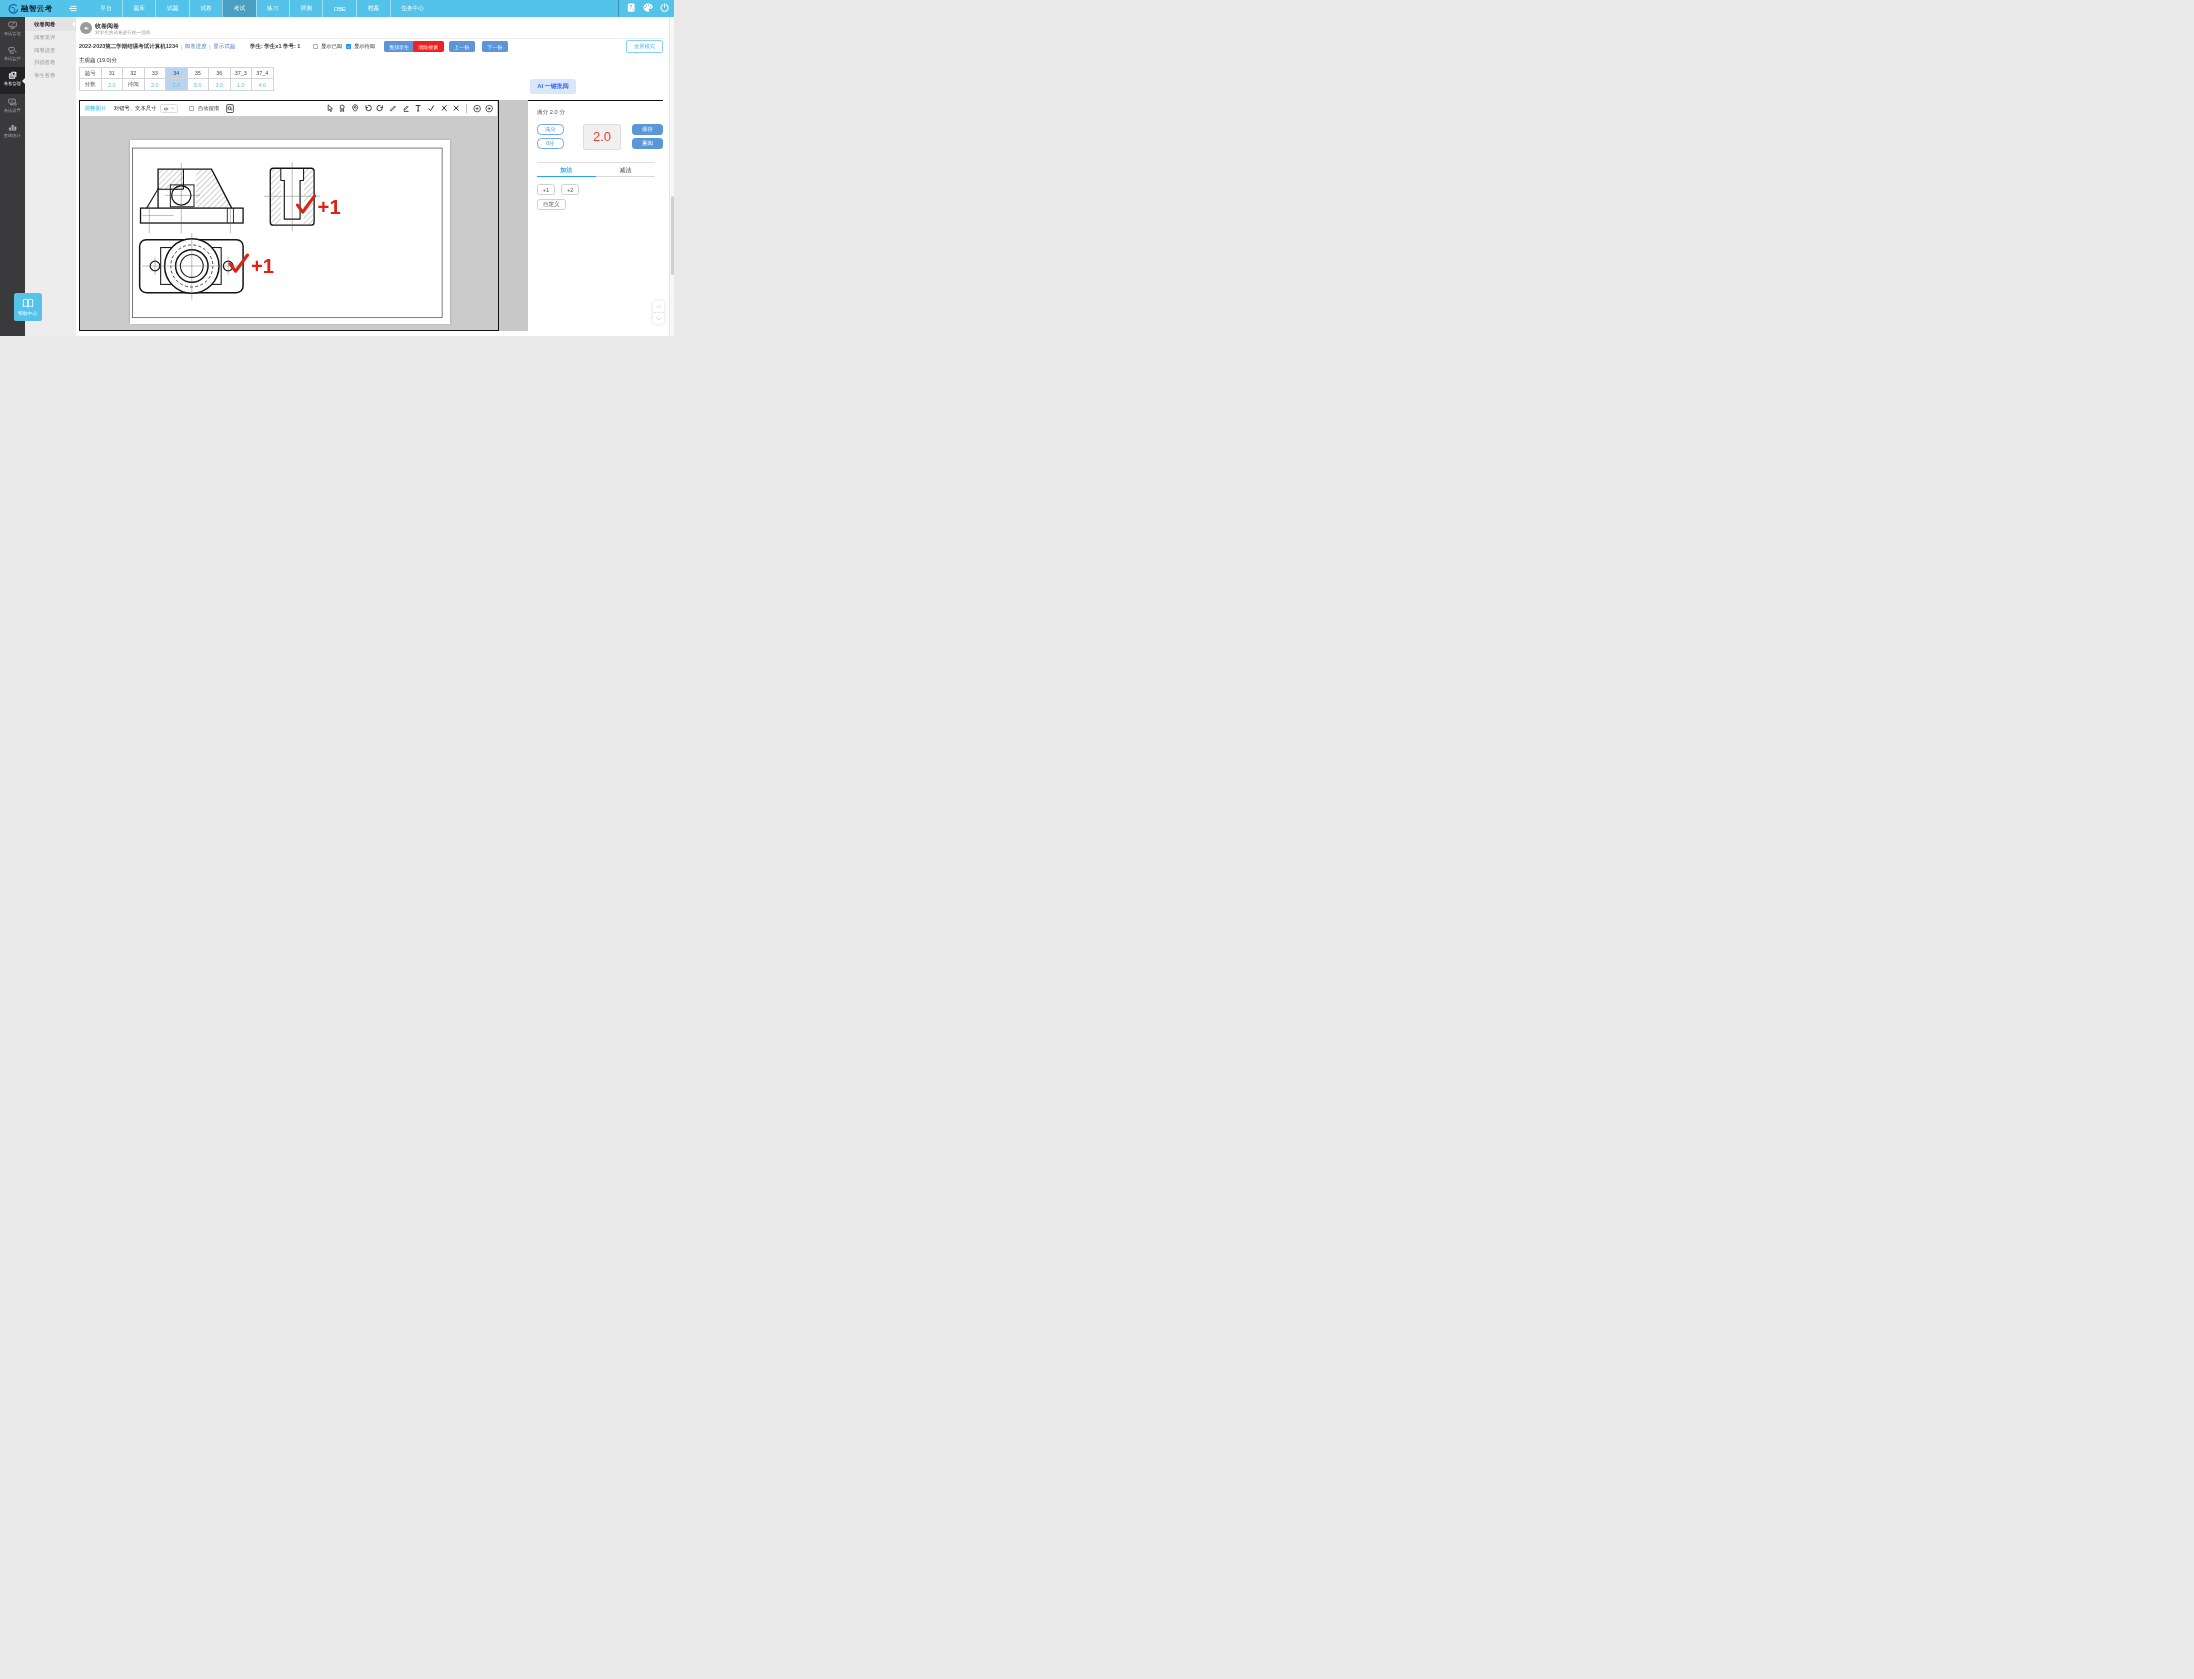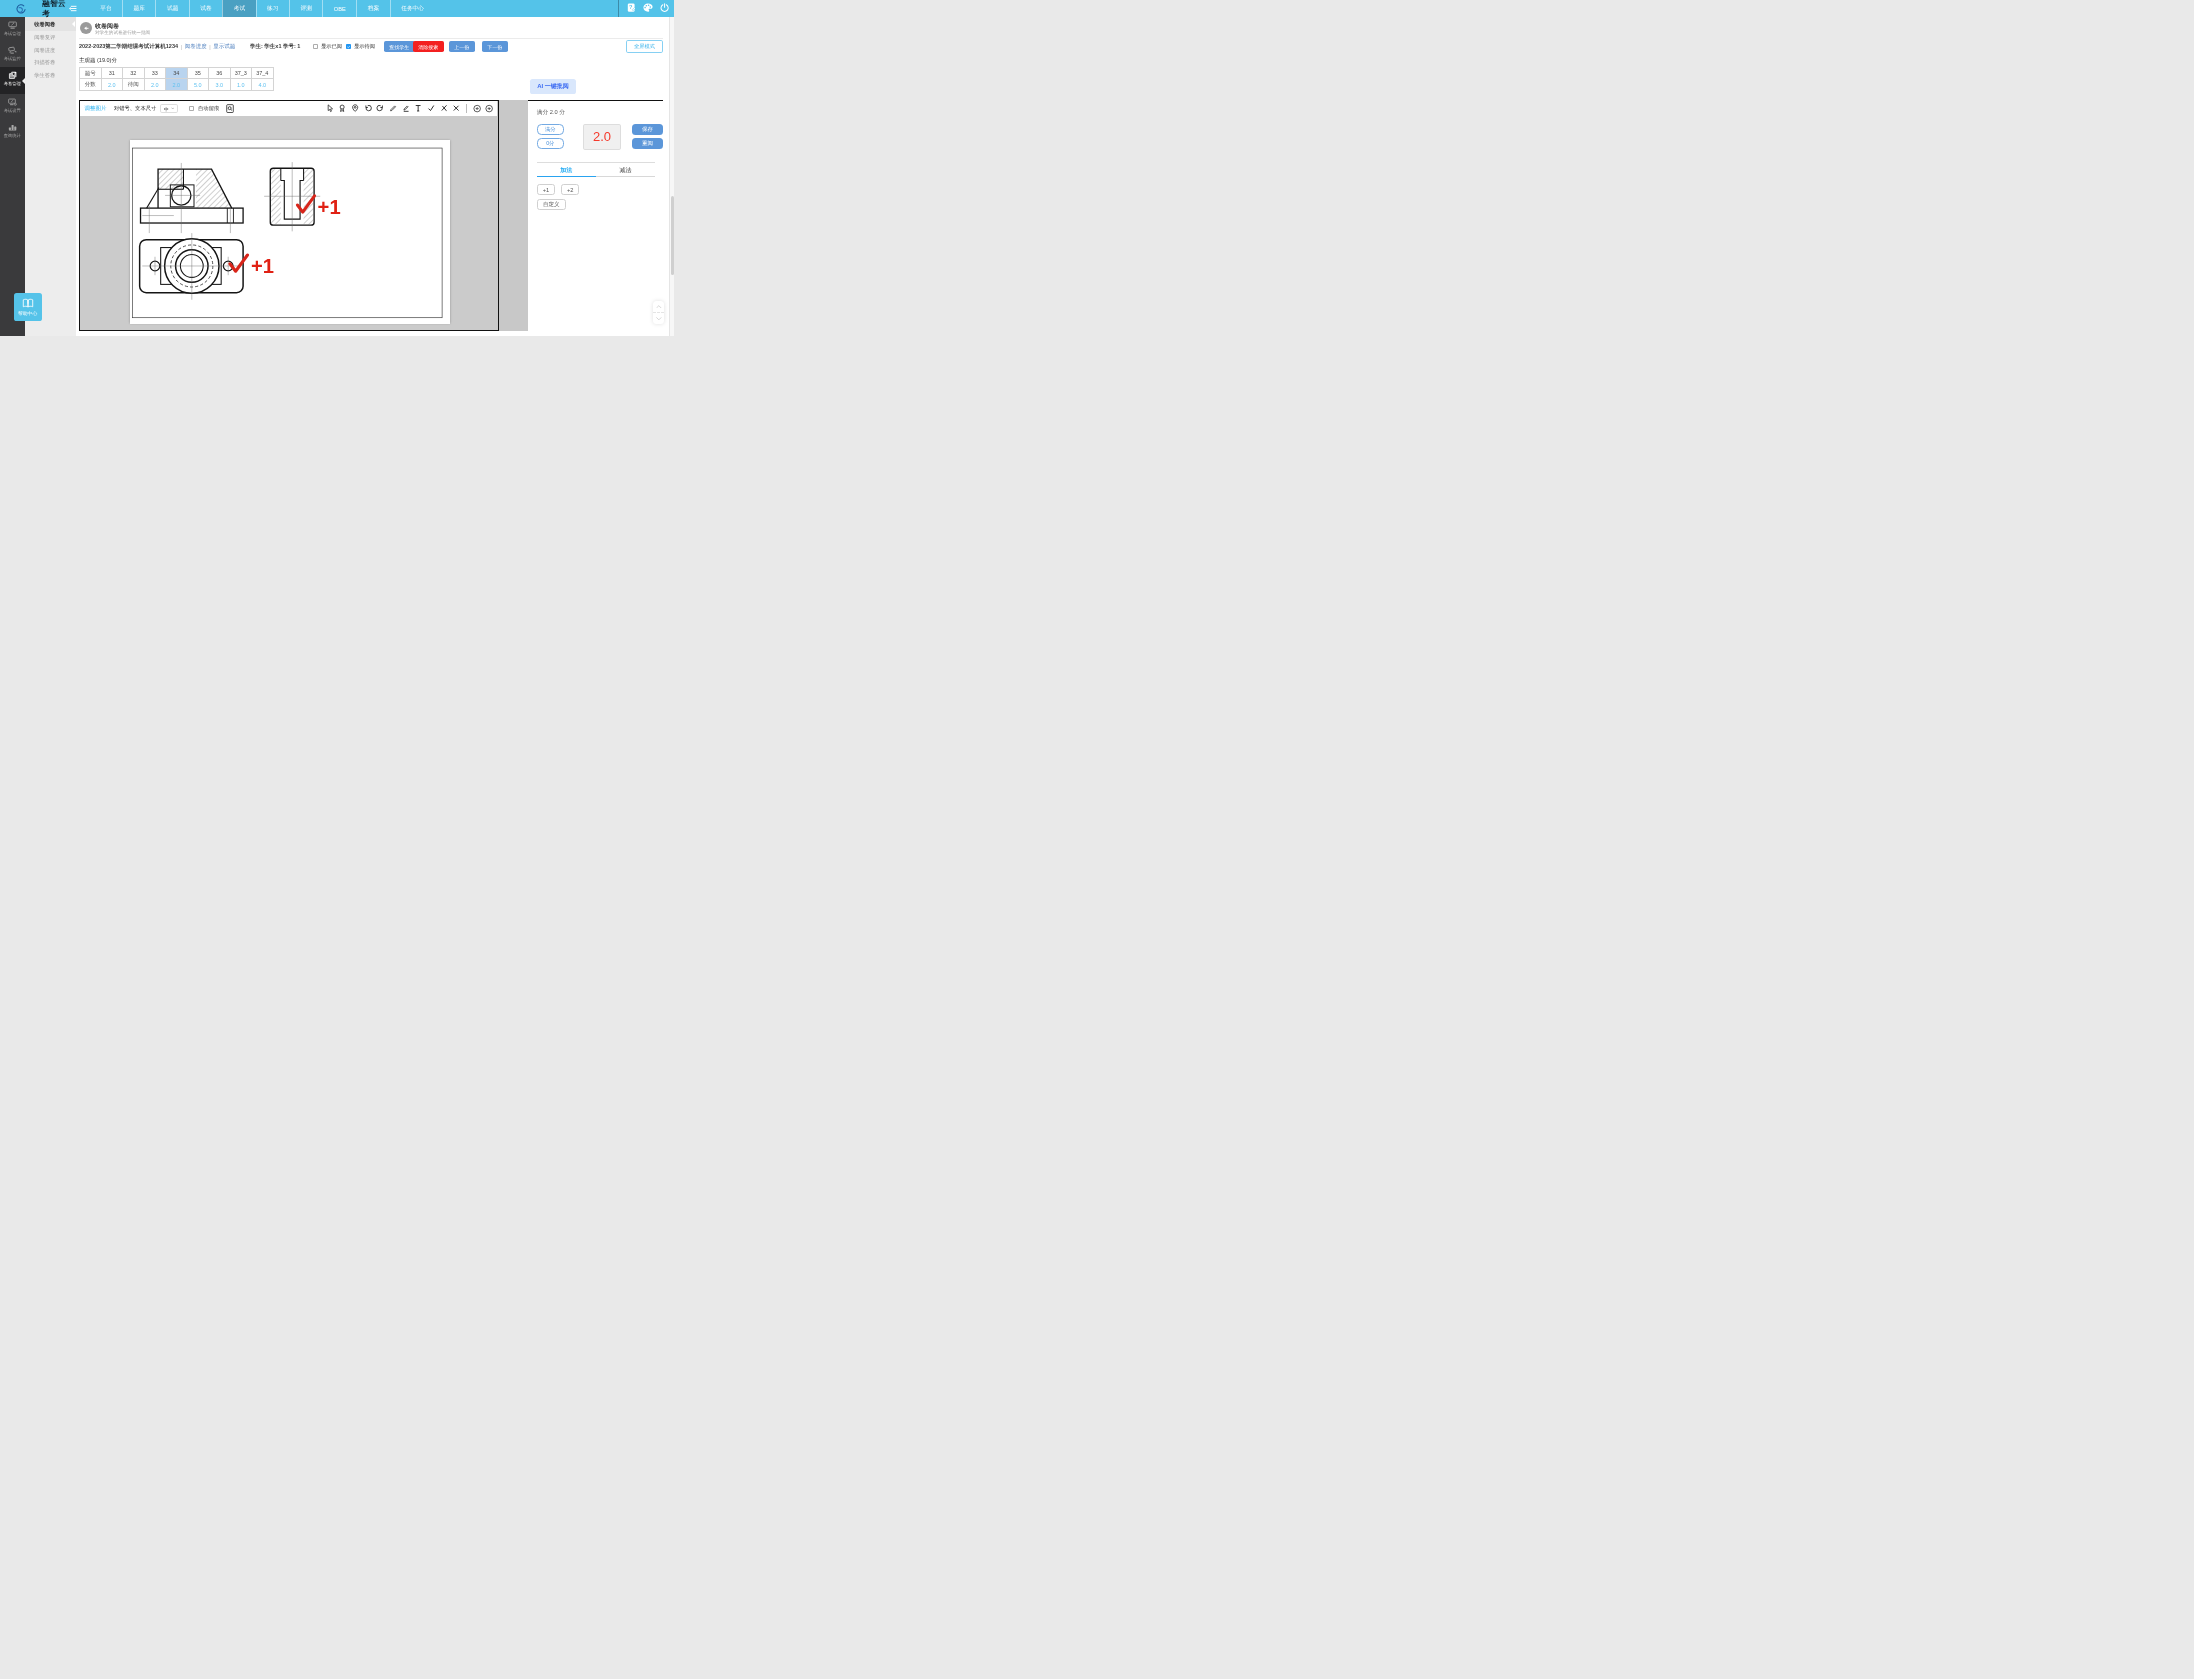--- a/index.html
+++ b/index.html
@@ -2,21 +2,21 @@
 <html style="font-size:7px"><head>
 <meta charset="utf-8">
 <style>
   * { margin:0; padding:0; box-sizing:border-box; }
   html,body { background:#e9e9e9; font-family:"Liberation Sans","DejaVu Sans",sans-serif; }
   #app { position:relative; width:674px; height:336px; background:#fff; overflow:hidden; }
   .abs { position:absolute; }
 
   
   .topbar { left:0; top:0; width:674px; height:17px; background:#54c3e9; z-index:30; display:flex; align-items:center; }
-  .brand { display:flex; align-items:center; gap:16px; padding-left:15px; width:72px; }
+  .brand { display:flex; align-items:center; gap:2px; padding-left:7px; width:72px;text-align:right; }
   .brand-title { font-size:7.5px; font-weight:700; color:#12222e; letter-spacing:0.4px; }
   .collapse { margin-left:-2.6px; margin-right:12.3px; cursor:pointer; display:flex; align-items:center; }
   .nav { display:flex; align-items:stretch; height:17px; }
   .nav-item { position:relative; display:flex; align-items:center; padding:0 10.5px; color:#fff; font-size:5.7px; cursor:pointer; }
   .nav-item + .nav-item { border-left:0.4px solid rgba(255,255,255,.45); }
   .nav-item.active { background:#4aa0c2; }
   .top-icons { position:absolute; right:4.4px; top:0; height:17px; display:flex; align-items:center; gap:7.5px; padding-left:8px; border-left:0.4px solid rgba(30,70,90,.45); }
 
   
   .sidebar { left:0; top:17px; width:25px; height:319px; background:#3a3a3c; z-index:20; }

